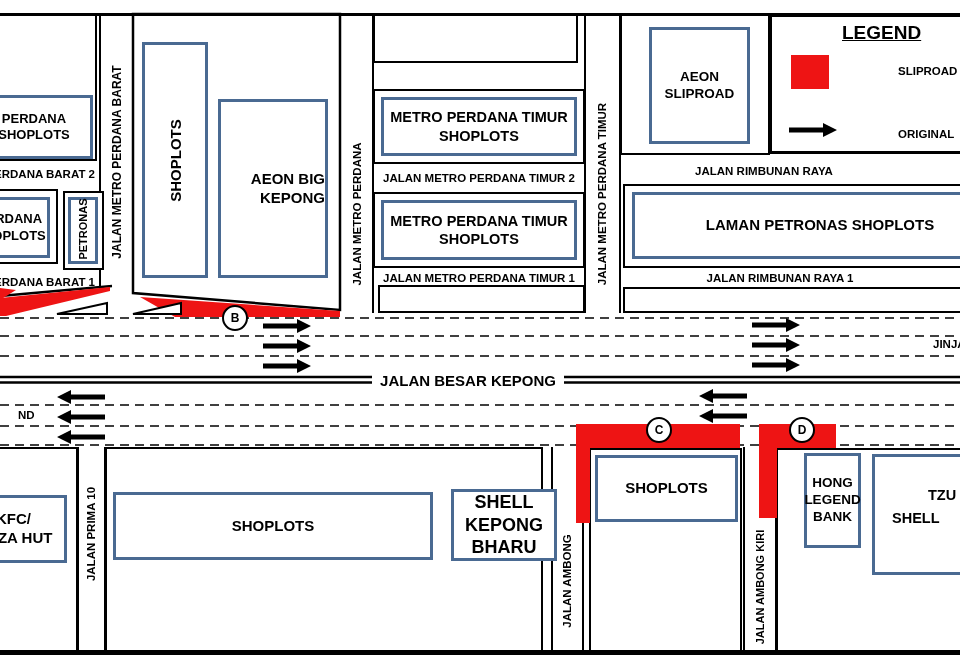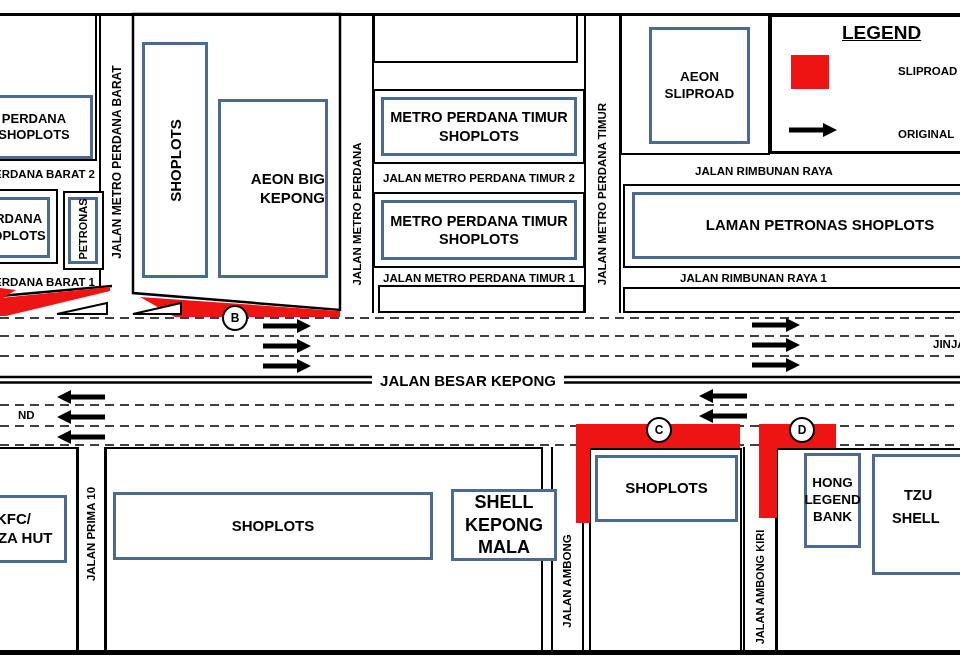--- a/index.html
+++ b/index.html
@@ -110,21 +110,21 @@
   <div>AEON</div>
   <div>SLIPROAD</div>
 </div>
 
 <div class="lbl" style="left:664px;top:165px;width:200px;text-align:center;font-size:11.5px;">JALAN RIMBUNAN RAYA</div>
 
 <div class="blk" style="left:623px;top:184px;width:390px;height:84px;"></div>
 <div class="bluebox" style="left:632px;top:192px;width:376px;height:67px;font-size:15px;">
   <div>LAMAN PETRONAS SHOPLOTS</div>
 </div>
-<div class="lbl" style="left:680px;top:272px;width:200px;text-align:left;font-size:11.5px;">JALAN RIMBUNAN RAYA 1</div>
+<div class="lbl" style="left:680px;top:272px;width:200px;text-align:center;font-size:11.5px;">JALAN RIMBUNAN RAYA 1</div>
 <div class="blk" style="left:623px;top:287px;width:390px;height:26px;"></div>
 
 <div class="legend">
   <div class="legend-title">LEGEND</div>
   <div class="legend-swatch"></div>
   <div class="legend-item" style="left:126px;top:48px;">SLIPROAD C</div>
   <svg width="52" height="20" style="left:17px;top:103px;">
     <path d="M0,7.5 H34 V3 L48,10 L34,17 V12.5 H0 Z" fill="#000"></path>
   </svg>
   <div class="legend-item" style="left:126px;top:111px;">ORIGINAL</div>
@@ -141,38 +141,38 @@
 </div>
 <div class="vlab" style="left:16px;top:528px;width:150px;font-size:11.5px;">JALAN PRIMA  10</div>
 
 <div class="blk" style="left:105px;top:447px;width:438px;height:205px;"></div>
 <div class="bluebox" style="left:113px;top:492px;width:320px;height:68px;font-size:15px;">
   <div>SHOPLOTS</div>
 </div>
 <div class="bluebox" style="left:451px;top:489px;width:106px;height:72px;font-size:18px;">
   <div>SHELL</div>
   <div>KEPONG</div>
-  <div>MALA</div>
+  <div>BHARU</div>
 </div>
 <div class="vlab" style="left:507px;top:575px;width:120px;font-size:11.5px;">JALAN AMBONG</div>
 
 <div class="blk" style="left:589px;top:448px;width:153px;height:204px;"></div>
 <div class="bluebox" style="left:595px;top:455px;width:143px;height:67px;font-size:15px;">
   <div>SHOPLOTS</div>
 </div>
 <div class="vlab" style="left:695px;top:581px;width:130px;font-size:11px;">JALAN AMBONG  KIRI</div>
 
 <div class="blk" style="left:776px;top:448px;width:235px;height:204px;"></div>
 <div class="bluebox" style="left:804px;top:453px;width:57px;height:95px;font-size:13.5px;">
   <div>HONG</div>
   <div>LEGEND</div>
   <div>BANK</div>
 </div>
 <div class="bluebox" style="left:872px;top:454px;width:180px;height:121px;"></div>
-<div class="lbl" style="left:904px;top:487px;font-size:14.5px;z-index:11;">TZU</div>
+<div class="lbl" style="left:928px;top:487px;font-size:14.5px;z-index:11;">TZU</div>
 <div class="lbl" style="left:892px;top:510px;font-size:14.5px;z-index:11;">SHELL</div>
 
 <svg width="960" height="667">
 
   <g stroke="#000" stroke-width="1.6" stroke-dasharray="9 6">
     <line x1="0" y1="318" x2="960" y2="318"></line>
     <line x1="0" y1="336" x2="960" y2="336"></line>
     <line x1="0" y1="356" x2="960" y2="356"></line>
     <line x1="0" y1="405" x2="960" y2="405"></line>
     <line x1="0" y1="426" x2="960" y2="426"></line>

